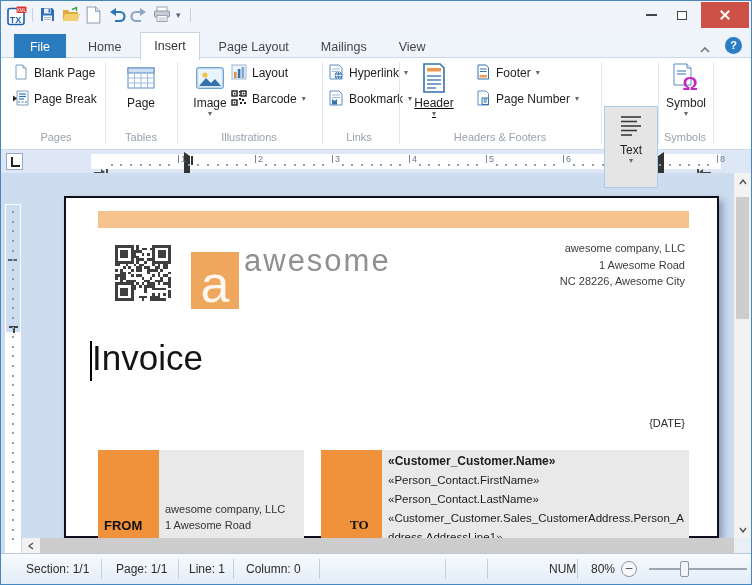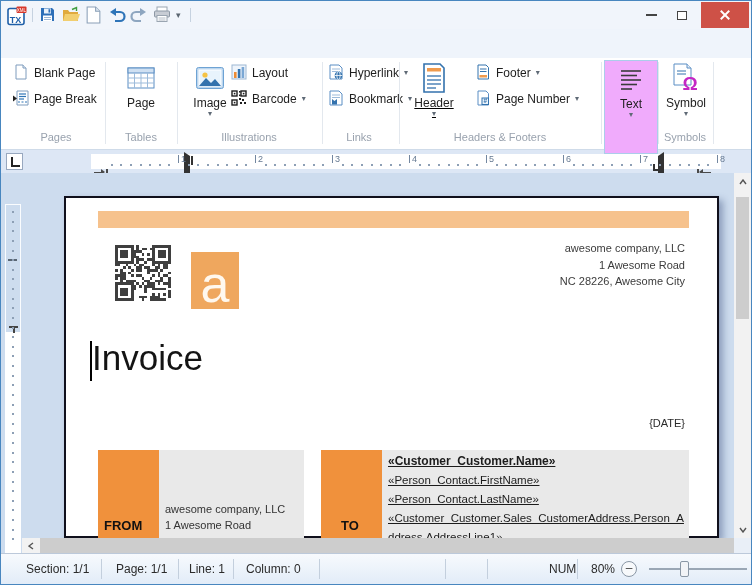--- a/index.html
+++ b/index.html
@@ -28,21 +28,21 @@
   #help-btn{position:absolute;right:9px;top:8px;width:17px;height:17px;border-radius:50%;background:#2a7dc4;color:#fff;font-size:11px;font-weight:bold;text-align:center;line-height:17px;}
   
   #ribbon{position:absolute;left:0;top:57px;width:100%;height:91px;background:#fff;border-bottom:1px solid #cfdbe9;box-sizing:content-box;z-index:2;}
   .vsep{position:absolute;top:4px;height:82px;width:1px;background:#e3e8ee;}
   .small-btn{position:absolute;display:flex;align-items:center;gap:5px;height:22px;font-size:12px;color:#1e1e1e;white-space:nowrap;}
   .big-btn{position:absolute;top:2px;width:54px;height:86px;text-align:center;}
   .big-btn .bicon{display:flex;justify-content:center;margin-top:3px;height:32px;}
   .big-btn .blbl{font-size:12px;color:#1e1e1e;margin-top:2px;line-height:13px;}
   .big-caret,.sm-caret{font-size:8px;color:#5f6a76;line-height:8px;}
   .grp-label{position:absolute;top:73px;width:110px;text-align:center;font-size:11px;color:#99a2ae;}
-  #text-btn{background:#f0abfc;border:1px solid #abcdea;box-sizing:border-box;height:94px;}
+  #text-btn{background:#e5e5e5;border:1px solid #abcdea;box-sizing:border-box;height:82px;margin-top:46px;}
   
   #rulerrow{position:absolute;left:0;top:148px;width:100%;height:24px;background:#dde7f5;border-top:1px solid #c8d6e8;box-sizing:border-box;}
   #tab-selector{position:absolute;left:5px;top:3px;width:17px;height:17px;background:#fff;border:1px solid #98a8bf;box-sizing:border-box;}
   #tab-selector .lglyph{position:absolute;left:4px;top:3px;width:7px;height:8px;border-left:2px solid #222;border-bottom:2px solid #222;}
   #hruler{position:absolute;left:90px;top:4px;width:630px;height:15px;background:#fff;}
   .inch-tick{position:absolute;top:1px;width:1px;height:8px;background:#7387a0;}
   .inch-num{position:absolute;top:1px;font-size:9px;color:#667a92;line-height:9px;}
   .ruler-dot{position:absolute;top:10px;width:2px;height:2px;background:#8d9fb5;}
   .vruler-dot{position:absolute;left:8px;width:2px;height:2px;background:#8d9fb5;}
   .marker{position:absolute;}
@@ -62,21 +62,21 @@
   #logo-square{position:absolute;left:125px;top:54px;width:48px;height:57px;background:#efa75e;color:rgba(255,252,246,.95);font-size:52px;text-align:center;line-height:64px;}
   #logo-text{position:absolute;left:178px;top:47px;font-size:31px;line-height:31px;letter-spacing:2px;color:#909090;}
   #sender{position:absolute;right:32px;top:42px;text-align:right;font-size:11px;line-height:16.5px;color:#3c3c3c;}
   #invoice-title{position:absolute;left:26px;top:140px;font-size:35px;line-height:40px;color:#141414;}
   #caret{position:absolute;left:24px;top:143px;width:1.5px;height:40px;background:#000;}
   #date-field{position:absolute;right:32px;top:219px;font-size:11px;color:#2a2a2a;}
   .orange-block{position:absolute;top:252px;width:61px;height:90px;background:#f0913c;}
   .gray-block{position:absolute;top:252px;height:90px;background:#e9e9e9;}
   .block-label{position:absolute;bottom:7px;font-size:13px;font-weight:bold;color:#111;}
   #from-lines{position:absolute;left:6px;bottom:7px;font-size:11px;line-height:16px;color:#333;}
-  #to-fields{position:absolute;left:6px;top:2px;width:296px;font-size:11.5px;line-height:19px;color:#1c1c1c;text-decoration:underline;}
+  #to-fields{position:absolute;left:6px;top:2px;width:296px;font-size:11.5px;line-height:19px;color:#1c1c1c;}
   .merge-field{overflow-wrap:anywhere;}
   .merge-name{font-weight:bold;font-size:12px;}
   
   #hscroll{position:absolute;left:21px;top:365px;width:714px;height:15px;background:#f2f2f2;}
   #hscroll .arrow{position:absolute;left:0;top:0;width:17px;height:15px;display:flex;align-items:center;justify-content:center;}
   #hscroll .thumb{position:absolute;left:18px;top:0;width:695px;height:15px;background:#cdcdcd;}
   #vscroll{position:absolute;right:0;top:0;width:17px;height:365px;background:#f2f2f2;}
   #vscroll .arrow{position:absolute;left:0;width:17px;height:17px;display:flex;align-items:center;justify-content:center;}
   #vscroll .thumb{position:absolute;left:2px;top:24px;width:13px;height:122px;background:#cdcdcd;}
   #scroll-corner{position:absolute;right:0;top:365px;width:17px;height:16px;background:#e9eff7;}
@@ -153,20 +153,37 @@
         <span class="min-glyph"></span>
       </span>
     <span class="win-ctl" style="right:54px;width:30px;">
         <span class="max-glyph"></span>
       </span>
     <span class="win-ctl" id="btn-close" style="right:2px;">
         <span class="close-glyph"></span>
       </span>
   </div>
 
+  <div id="tabrow">
+    <div class="underline"></div>
+    <div id="tab-strip">
+        <div class="tab file">File</div>
+        <div class="tab">Home</div>
+        <div class="tab active">Insert</div>
+        <div class="tab">Page Layout</div>
+        <div class="tab">Mailings</div>
+        <div class="tab">View</div>
+      </div>
+    <span id="ribbon-collapse">
+      <svg width="12" height="8">
+          <path d="M2 6 L6 2 L10 6" stroke="#707a86" stroke-width="1.6" fill="none"></path>
+        </svg>
+    </span>
+    <span id="help-btn">?</span>
+  </div>
 
   <div id="ribbon">
 
     <div class="small-btn" style="left:12px;top:4px;">
       <span><svg width="16" height="16" viewBox="0 0 16 16">
             <path d="M3 1 h7 l3 3 v11 H3 z" fill="#fff" stroke="#7f9cbd"></path>
             <path d="M10 1 v3 h3" fill="#e8eff7" stroke="#7f9cbd"></path>
           </svg></span>
       <span>Blank Page</span>
     </div>
@@ -717,41 +734,42 @@
             <rect x="26.67" y="53.33" width="2.72" height="2.72"></rect>
             <rect x="34.67" y="53.33" width="2.72" height="2.72"></rect>
             <rect x="37.33" y="53.33" width="2.72" height="2.72"></rect>
             <rect x="40.00" y="53.33" width="2.72" height="2.72"></rect>
             <rect x="42.67" y="53.33" width="2.72" height="2.72"></rect>
             <rect x="45.33" y="53.33" width="2.72" height="2.72"></rect>
             <rect x="48.00" y="53.33" width="2.72" height="2.72"></rect>
           </svg></div>
       <div id="logo-square">a</div>
       <div id="logo-text">
+        <div>awesome</div>
       </div>
       <div id="sender">
           <div class="addr-line">awesome company, LLC</div>
           <div class="addr-line">1 Awesome Road</div>
           <div class="addr-line">NC 28226, Awesome City</div>
         </div>
       <div id="caret"></div>
       <div id="invoice-title">Invoice</div>
       <div id="date-field">{DATE}</div>
 
       <div class="orange-block" style="left:32px;">
         <span class="block-label" style="left:6px;">FROM</span>
       </div>
       <div class="gray-block" style="left:93px;width:145px;">
         <div id="from-lines">
             <div class="from-line">awesome company, LLC</div>
             <div class="from-line">1 Awesome Road</div>
           </div>
       </div>
       <div class="orange-block" style="left:255px;">
-        <span class="block-label" style="left:20px;">TO</span>
+        <span class="block-label" style="left:29px;font-family:Liberation Serif, serif;">TO</span>
       </div>
       <div class="gray-block" style="left:316px;width:307px;">
         <div id="to-fields">
           <div class="merge-field merge-name">«Customer_Customer.Name»</div>
         <div class="merge-field">«Person_Contact.FirstName»</div>
             <div class="merge-field">«Person_Contact.LastName»</div>
             <div class="merge-field">«Customer_Customer.Sales_CustomerAddress.Person_Address.AddressLine1»</div>
           </div>
       </div>
     </div>

